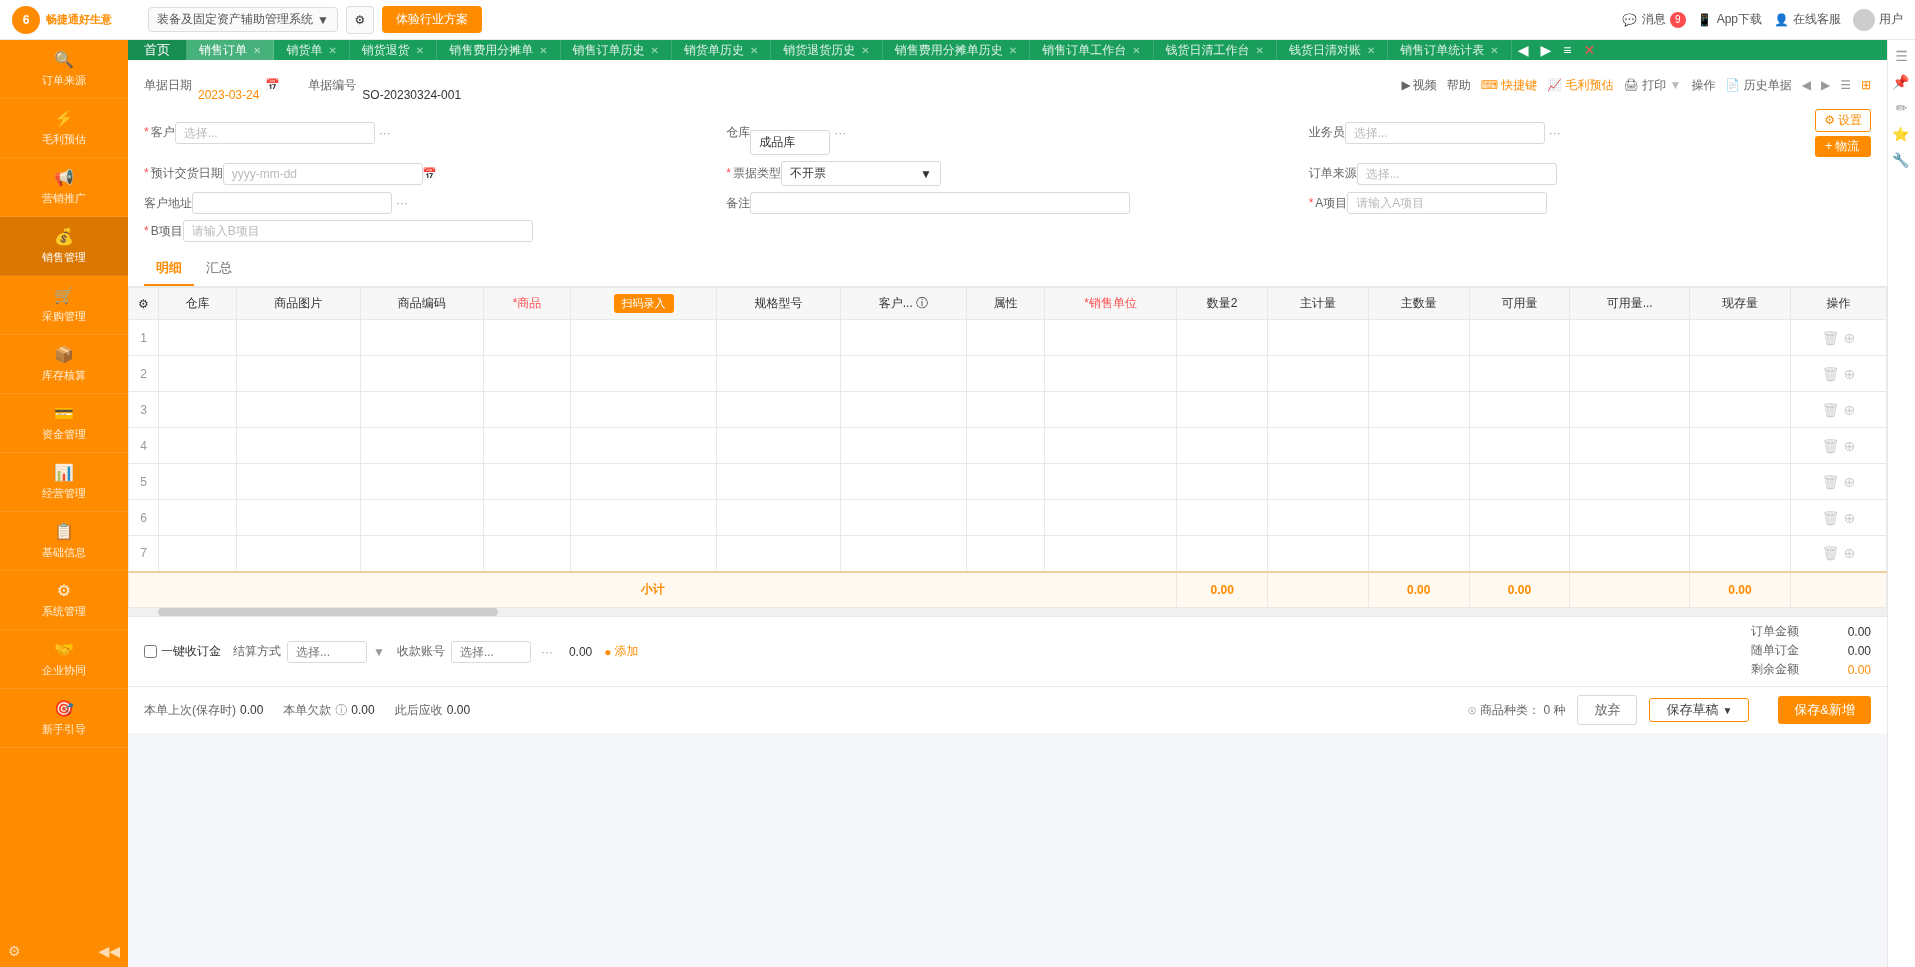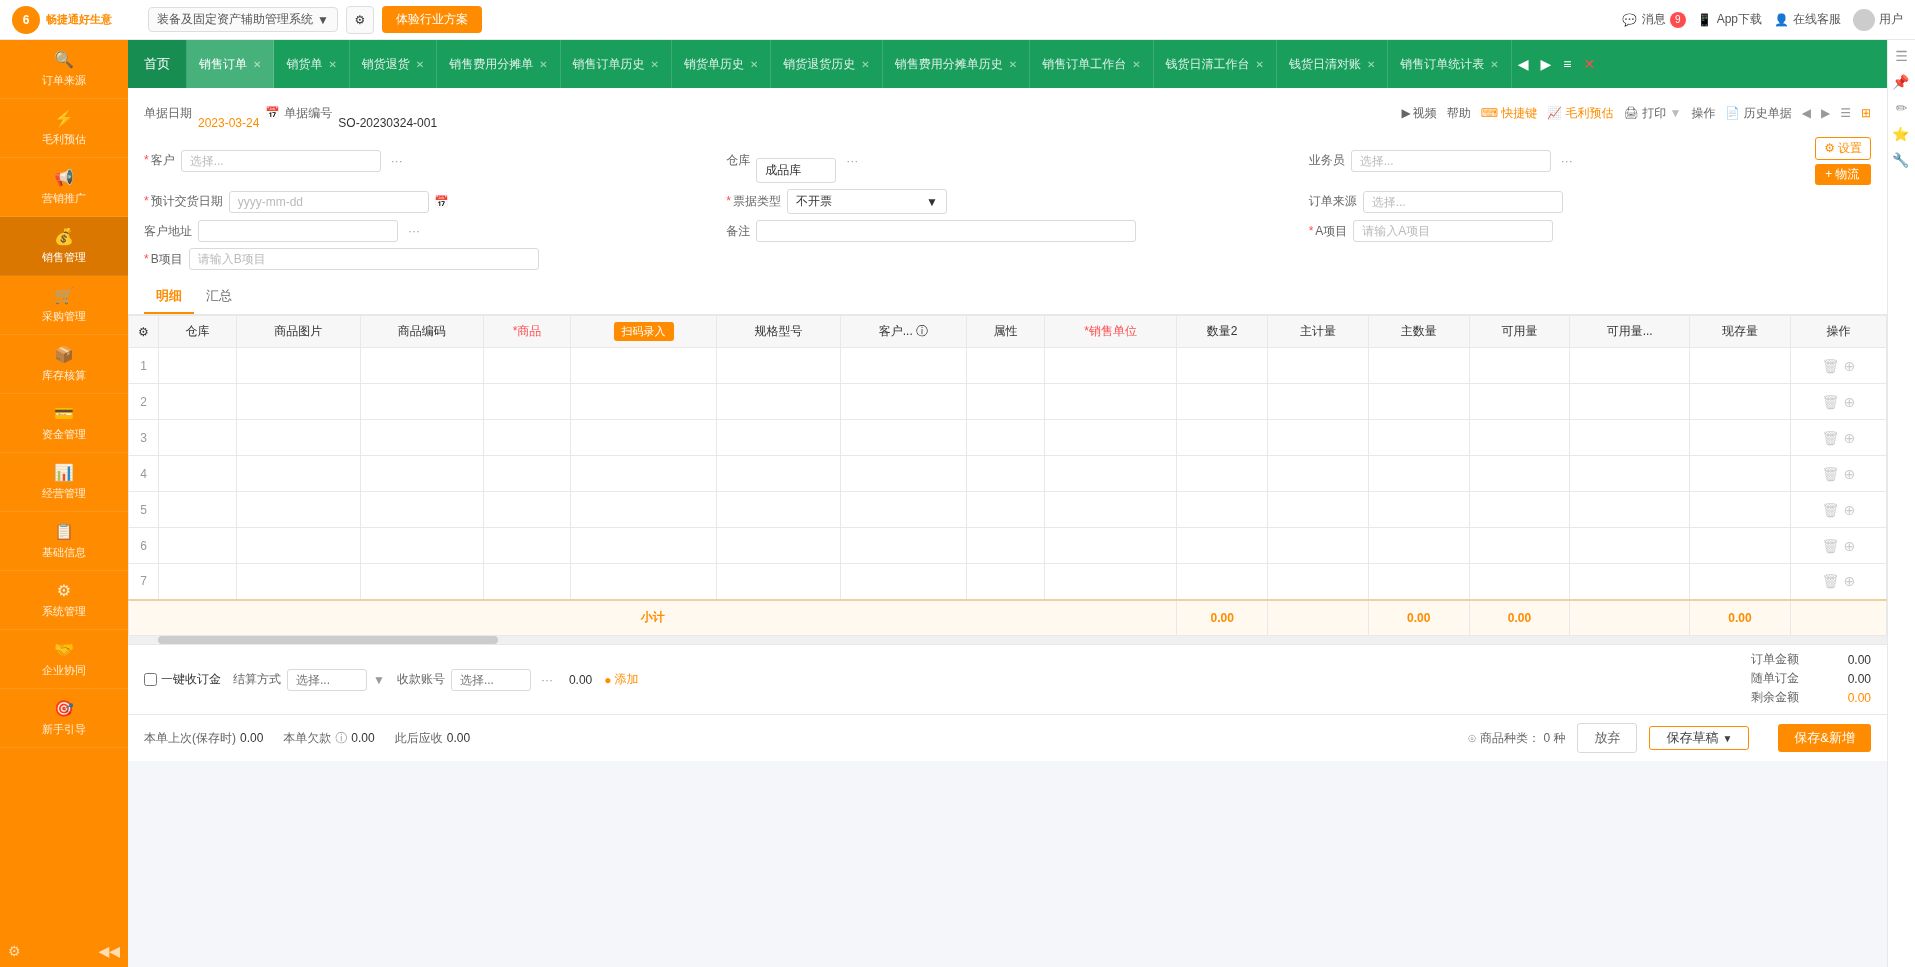--- a/index.html
+++ b/index.html
@@ -4,21 +4,21 @@
   <style>
     * { box-sizing: border-box; margin: 0; padding: 0; }
     body { font-family: 'Microsoft YaHei', Arial, sans-serif; font-size: 12px; background: #f0f2f5; color: #333; overflow: hidden; }
 
     
     .app-container { display: flex; flex-direction: column; height: 967px; width: 1915px; }
     .top-bar { height: 40px; background: #fff; display: flex; align-items: center; padding: 0 12px; border-bottom: 1px solid #e8e8e8; flex-shrink: 0; }
     .main-area { display: flex; flex: 1; overflow: hidden; }
     .sidebar { width: 128px; background: #ff8c00; flex-shrink: 0; display: flex; flex-direction: column; }
     .content-area { flex: 1; display: flex; flex-direction: column; overflow: hidden; }
-    .tab-bar { height: 48px; background: #1a9e5c; display: flex; align-items: center; overflow: hidden; flex-shrink: 0; }
+    .tab-bar { height: 20px; background: #1a9e5c; display: flex; align-items: center; overflow: hidden; flex-shrink: 0; }
     .page-content { flex: 1; background: #f5f6fa; overflow-y: auto; padding: 0; }
 
     
     .top-bar-logo { display: flex; align-items: center; gap: 6px; width: 128px; }
     .logo-icon { width: 28px; height: 28px; background: #ff8c00; border-radius: 50%; display: flex; align-items: center; justify-content: center; color: white; font-weight: bold; font-size: 12px; }
     .logo-text { font-size: 11px; color: #ff8c00; font-weight: bold; line-height: 1.2; }
     .top-bar-middle { display: flex; align-items: center; gap: 8px; flex: 1; margin-left: 8px; }
     .system-selector { display: flex; align-items: center; gap: 4px; border: 1px solid #ddd; border-radius: 4px; padding: 3px 8px; cursor: pointer; font-size: 12px; color: #555; background: #fafafa; }
     .settings-icon-btn { width: 28px; height: 28px; border: 1px solid #ddd; border-radius: 4px; display: flex; align-items: center; justify-content: center; cursor: pointer; background: #fafafa; }
     .industry-btn { background: #ff8c00; color: white; border: none; border-radius: 4px; padding: 5px 14px; cursor: pointer; font-size: 12px; }
@@ -38,21 +38,21 @@
     .tab-item .close-x { font-size: 10px; color: rgba(255,255,255,0.6); margin-left: 2px; }
     .tab-nav-btn { color: white; padding: 0 6px; cursor: pointer; font-size: 14px; }
     .form-field { display: flex; align-items: center; gap: 6px; }
     .form-label { color: #666; font-size: 12px; white-space: nowrap; }
     .form-label.required::before { content: '*'; color: #ff4d4f; margin-right: 2px; }
     .form-value { font-size: 12px; color: #333; margin-top: 20px; }
     .form-input { border: 1px solid #d9d9d9; border-radius: 3px; padding: 3px 8px; font-size: 12px; outline: none; background: white; color: #333; }
     .form-input::placeholder { color: #bbb; }
     .form-input-long { width: 200px; }
     .form-row { display: flex; align-items: center; gap: 20px; margin-bottom: 6px; flex-wrap: wrap; }
-    .form-col { display: flex; align-items: center; gap: 6px; flex: 1; min-width: 250px; }
+    .form-col { display: flex; align-items: center; flex: 1; min-width: 250px; }
     .select-input { border: 1px solid #d9d9d9; border-radius: 3px; padding: 3px 8px; font-size: 12px; min-width: 120px; display: flex; align-items: center; justify-content: space-between; cursor: pointer; background: white; }
     .dots-btn { color: #999; cursor: pointer; padding: 0 4px; }
     .set-btn { border: 1px solid #ff8c00; color: #ff8c00; border-radius: 3px; padding: 2px 8px; cursor: pointer; font-size: 12px; display: flex; align-items: center; gap: 3px; }
     .material-btn { background: #ff8c00; color: white; border: none; border-radius: 3px; padding: 2px 10px; cursor: pointer; font-size: 12px; display: flex; align-items: center; gap: 3px; }
 
     
     .detail-tabs { display: flex; align-items: center; padding: 0 16px; background: white; border-bottom: 1px solid #e8e8e8; }
     .detail-tab { padding: 7px 12px; cursor: pointer; font-size: 13px; color: #666; border-bottom: 2px solid transparent; }
     .detail-tab.active { color: #ff8c00; border-bottom-color: #ff8c00; font-weight: bold; }
 
@@ -255,21 +255,21 @@
         <span class="tab-nav-btn">▶</span>
         <span class="tab-nav-btn">≡</span>
         <span class="tab-nav-btn" style="color:#ff4d4f;">✕</span>
       </div>
 
       <div class="page-content">
 
         <div class="form-section">
 
           <div style="display:flex;align-items:center;justify-content:space-between;margin-bottom:8px;">
-            <div style="display:flex;align-items:center;gap:4px;">
+            <div style="display:flex;align-items:center;gap:28px;">
               <div class="form-field">
                 <span class="form-label">单据日期</span>
                 <span class="form-value" style="color:#ff8c00;">2023-03-24</span>
                 <span style="color:#999;cursor:pointer;">📅</span>
               </div>
               <div class="form-field">
                 <span class="form-label">单据编号</span>
                 <span class="form-value">SO-20230324-001</span>
               </div>
             </div>

